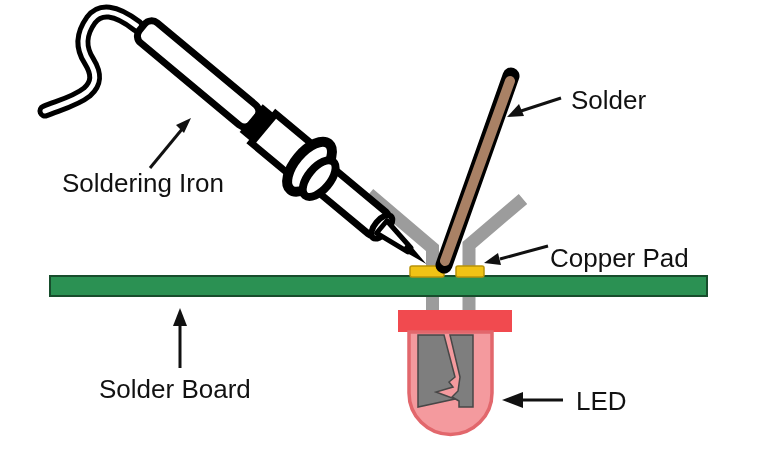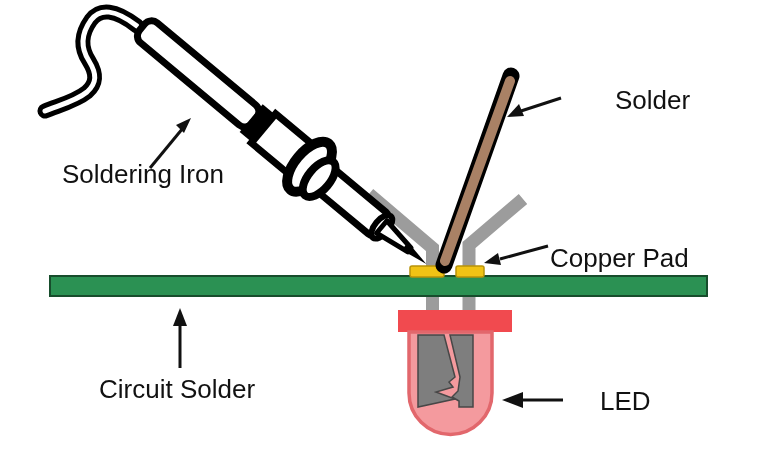--- a/index.html
+++ b/index.html
@@ -89,23 +89,23 @@
         <line x1="180" y1="368" x2="180" y2="322" stroke-width="3"></line>
         <polygon points="180,308 173,326 187,326" stroke="none"></polygon>
       </g>
       <g>
         <line x1="563" y1="400" x2="520" y2="400" stroke-width="3"></line>
         <polygon points="502,400 523,392 523,408" stroke="none"></polygon>
       </g>
     </g>
   </svg>
 
-  <div class="lbl" style="left:62px;top:160px;">Soldering Iron</div>
+  <div class="lbl" style="left:62px;top:169px;">Soldering Iron</div>
 
-  <div class="lbl" style="left:571px;top:86px;margin-left:44px;">Solder</div>
+  <div class="lbl" style="left:571px;top:86px;">Solder</div>
 
   <div class="lbl" style="left:550px;top:244px;">Copper Pad</div>
 
-  <div class="lbl" style="left:99px;top:375px;">Circuit Solder</div>
+  <div class="lbl" style="left:99px;top:375px;">Solder Board</div>
 
-  <div class="lbl" style="left:576px;top:387px;margin-left:24px;">LED</div>
+  <div class="lbl" style="left:576px;top:387px;">LED</div>
 
 </div>
 
 </body></html>

